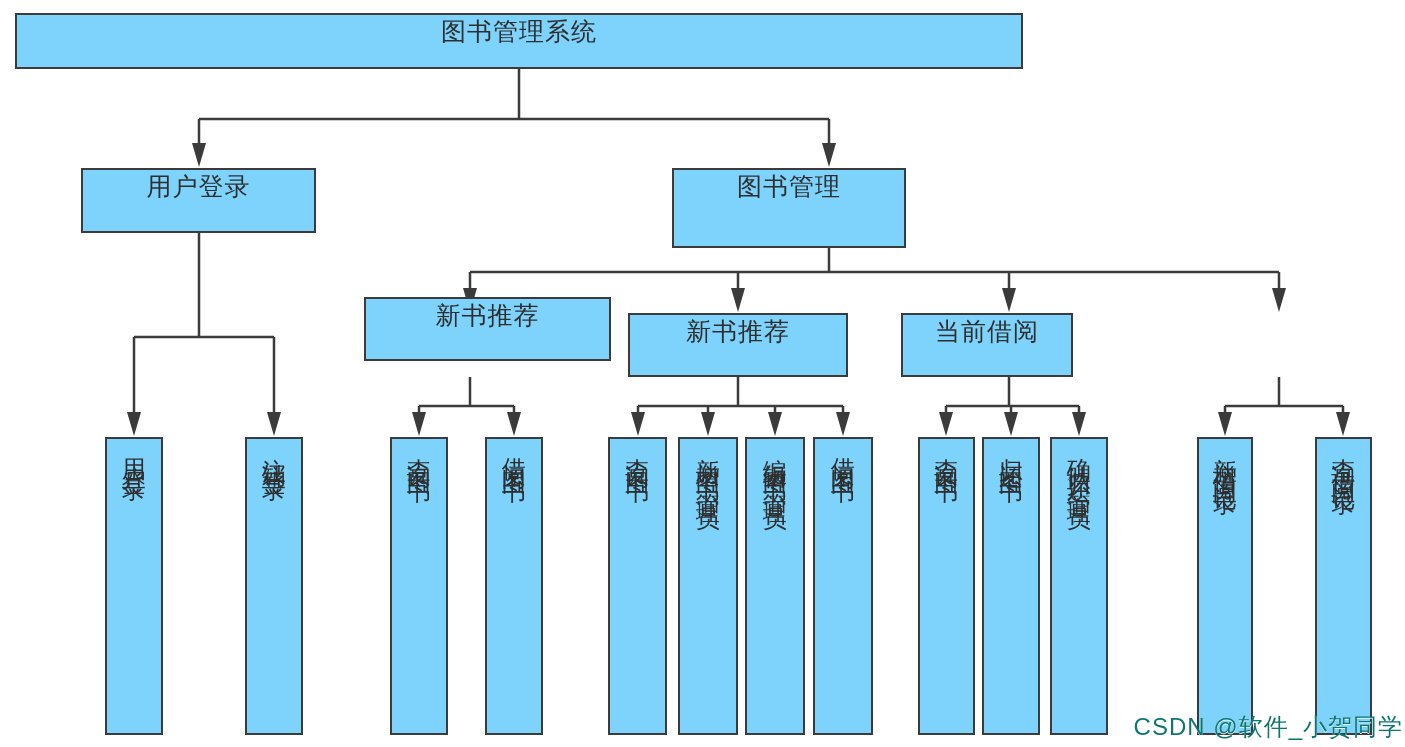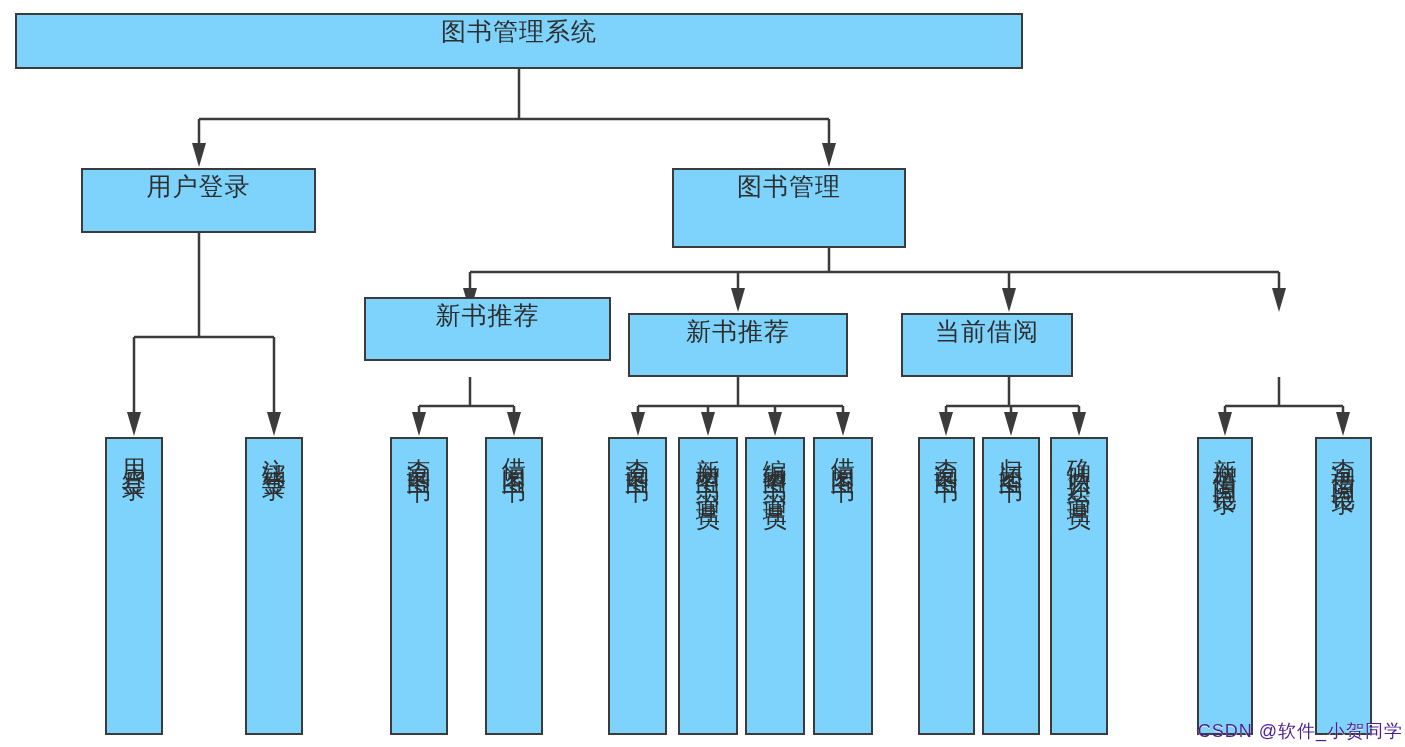--- a/index.html
+++ b/index.html
@@ -12,21 +12,21 @@
     position:absolute;box-sizing:border-box;border:2px solid #3b3b3b;background:#7dd3fc;
     display:flex;justify-content:center;z-index:2;
   }
   .hnode{font-size:25px;letter-spacing:1px;}
   .leaf .vtext{
     writing-mode:vertical-rl;text-orientation:mixed;
     font-size:24px;letter-spacing:7px;line-height:1.15;white-space:nowrap;
   }
   .watermark{
     position:absolute;right:2px;bottom:4px;z-index:5;
-    font-size:18px;color:#4c1d95;letter-spacing:1px;
+    font-size:24px;color:#0f766e;letter-spacing:1px;
     text-shadow:0 1px 0 rgba(255,255,255,0.85);
   }
 </style>
 </head>
 <body>
 
 <div class="canvas">
 
   <svg class="connectors" width="1405" height="747" viewBox="0 0 1405 747">
     <g stroke="#3b3b3b" stroke-width="2.5" fill="none">

